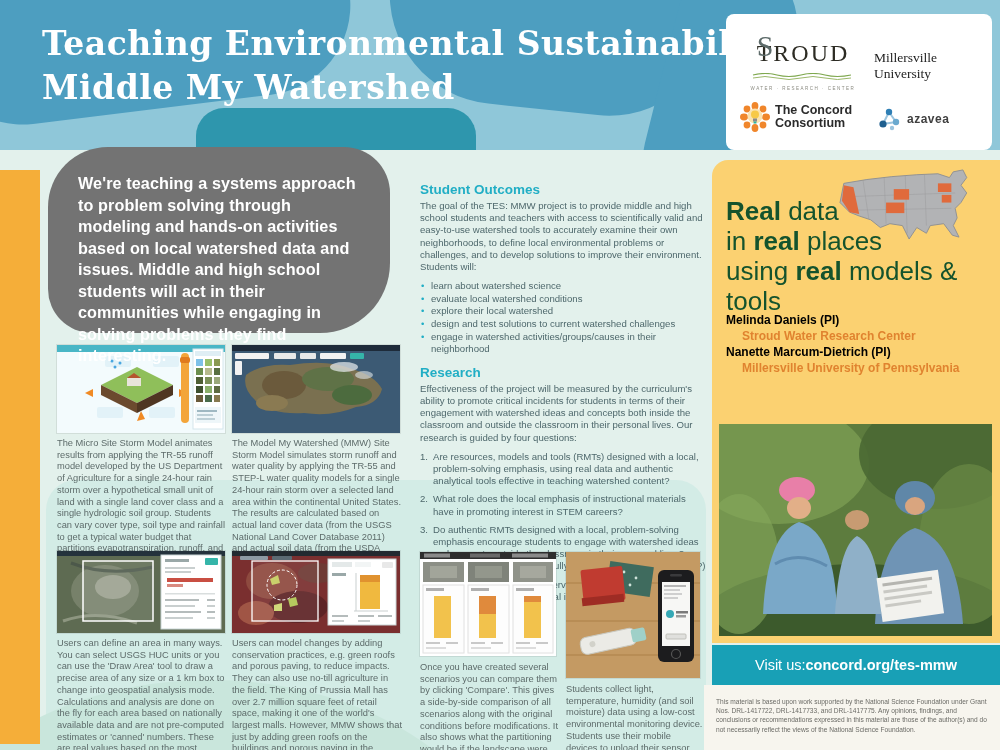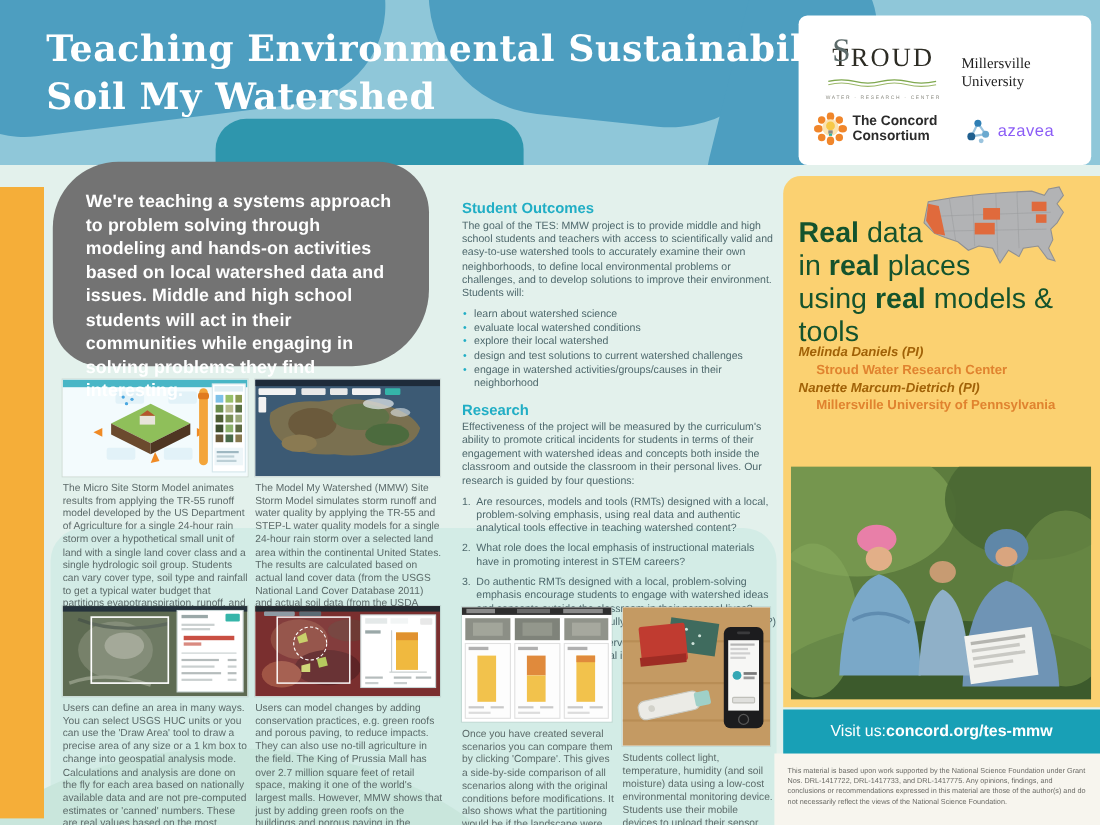--- a/index.html
+++ b/index.html
@@ -21,21 +21,21 @@
   .logo-panel{position:absolute;left:726px;top:14px;width:266px;height:136px;background:#ffffff;border-radius:8px;z-index:6;}
   .logo{position:absolute;}
   .stroud{left:22px;top:26px;width:110px;text-align:center;}
   .stroud .big{font-family:"Liberation Serif",serif;font-size:24px;color:#2d2c24;letter-spacing:2px;}
   .stroud .big .cap{font-size:30px;}
   .stroud .sub{font-size:4.5px;color:#8a8a80;letter-spacing:1.5px;margin-top:1px;}
   .mu{left:148px;top:36px;font-family:"Liberation Serif",serif;font-size:13.5px;color:#1d1d1d;}
   .concord{left:14px;top:88px;display:flex;align-items:center;gap:5px;}
   .concord .txt{font-size:12.5px;font-weight:800;color:#2b2b2b;line-height:13px;}
   .azavea{left:150px;top:92px;display:flex;align-items:center;gap:5px;}
-  .azavea .txt{font-size:15px;font-weight:400;color:#8b5cf6;letter-spacing:.5px;}
+  .azavea .txt{font-size:12px;font-weight:700;color:#404040;letter-spacing:.5px;}
 
   
   .content{position:absolute;left:0;top:150px;width:1000px;height:600px;background:#e3f1ec;}
   .seafoam{position:absolute;left:-90px;top:530px;width:600px;height:420px;border-radius:50%;background:#c9e6dc;}
   .cyanpane{position:absolute;left:46px;top:330px;width:660px;height:420px;background:#d3ece6;border-radius:30px 30px 0 0;}
   .orange-band{position:absolute;left:0;top:170px;width:40px;height:574px;background:#f5ae39;}
 
   
   .intro-box{position:absolute;left:48px;top:147px;width:342px;height:186px;background:#737373;
              border-radius:60px 46px 70px 44px;z-index:4;}
@@ -55,21 +55,21 @@
   
   .thumb{position:absolute;background:#fff;box-shadow:0 0 0 1px rgba(0,0,0,.08);z-index:3;}
   .cap{position:absolute;color:#5d6b6a;font-size:9.3px;line-height:11.7px;z-index:3;}
 
   
   .yellow-panel{position:absolute;left:712px;top:160px;width:288px;height:483px;background:#fbd171;border-radius:16px 0 0 0;z-index:3;}
   .tagline{position:absolute;left:726px;top:196px;width:260px;font-size:26px;line-height:30px;color:#14532d;font-weight:500;z-index:4;}
   .tagline b{font-weight:800;}
   .usmap{position:absolute;left:828px;top:168px;z-index:4;}
   .team{position:absolute;left:726px;top:312px;z-index:4;}
-  .team .nm{font-size:12px;font-weight:700;color:#a16207;line-height:16px;font-style:italic;}
+  .team .nm{font-size:12px;font-weight:700;color:#000000;line-height:16px;}
   .team .org{font-size:12px;font-weight:700;color:#e0832f;line-height:16px;padding-left:16px;}
   .photo{position:absolute;left:719px;top:424px;width:273px;height:212px;z-index:4;overflow:hidden;}
   .visit-bar{position:absolute;left:712px;top:645px;width:288px;height:40px;background:#18a0b6;z-index:4;
              display:flex;align-items:center;justify-content:center;color:#fff;font-size:14.5px;}
   .visit-bar b{font-weight:800;}
   .bottom-right{position:absolute;left:704px;top:685px;width:296px;height:65px;background:#f7f5ee;z-index:3;}
   .disclaimer{position:absolute;left:716px;top:697px;width:272px;color:#6b6b66;font-size:6.6px;line-height:9.2px;z-index:4;}
 </style>
 </head>
 <body>
@@ -78,21 +78,21 @@
 
   <div class="header">
     <div class="blob b1"></div>
     <div class="blob b2"></div>
     <div class="blob b4"></div>
     <div class="blob b3"></div>
   </div>
   <div class="hdr-ext"></div>
   <div class="title">
     <div>Teaching Environmental Sustainability:</div>
-    <div>Soil My Watershed</div>
+    <div>Middle My Watershed</div>
   </div>
 
   <div class="logo-panel">
     <div class="logo stroud">
       <div class="big"><span class="cap">S</span><span>TROUD</span></div>
       <svg width="104" height="8" viewBox="0 0 104 8">
         <path d="M2 2 Q14 -1 26 2 T50 2 T74 2 T100 2" fill="none" stroke="#7fa84f" stroke-width="1.2"></path>
         <path d="M2 5 Q14 2 26 5 T50 5 T74 5 T100 5" fill="none" stroke="#9cb86a" stroke-width="1"></path>
       </svg>
       <div class="sub">WATER · RESEARCH · CENTER</div>

